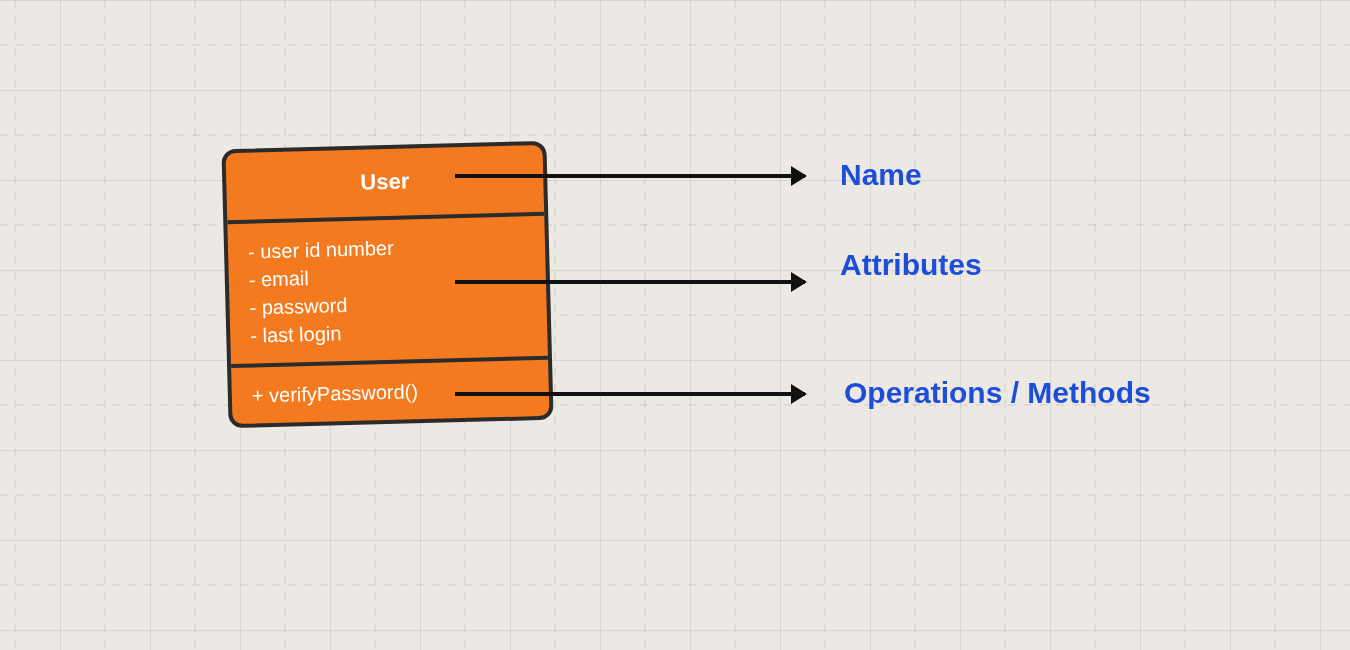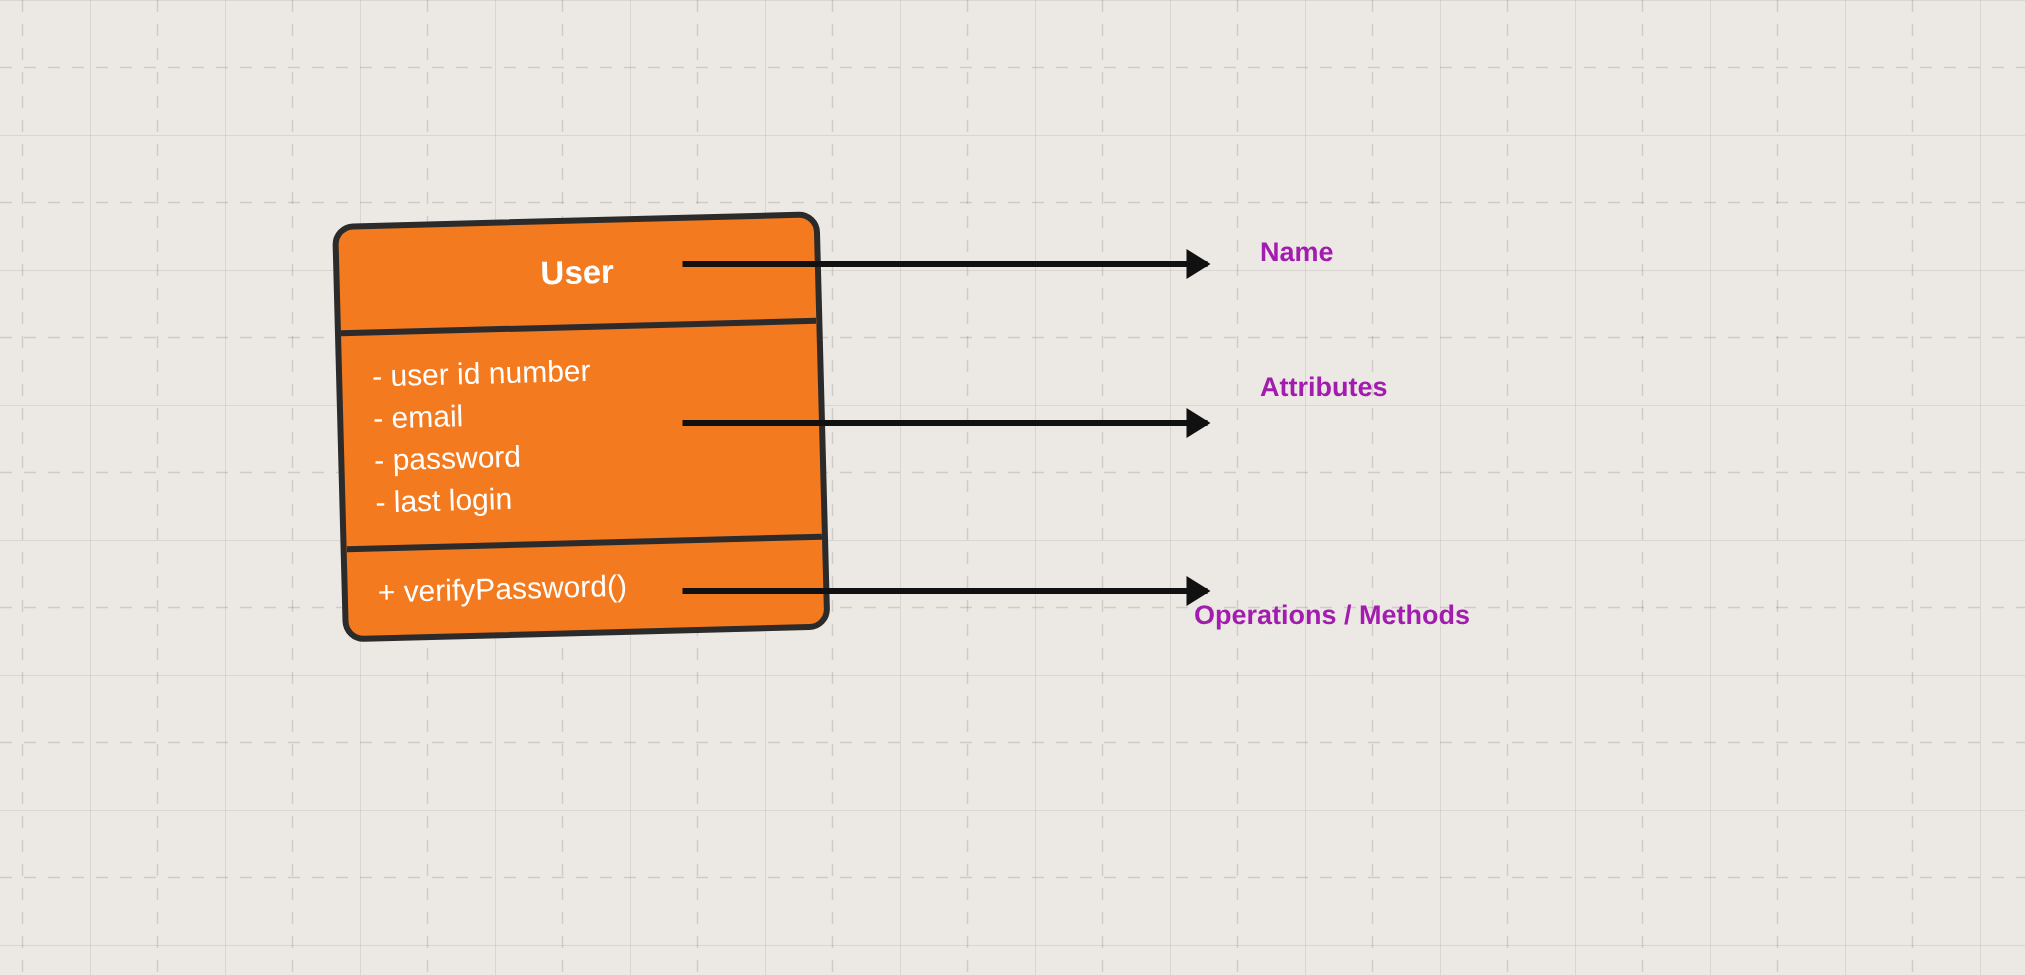--- a/index.html
+++ b/index.html
@@ -50,22 +50,22 @@
   }
   .section + .section {
     border-top: 4px solid #2b2b2b;
   }
   .attr-line, .method-line {
     white-space: nowrap;
   }
   .label {
     position: absolute;
     font-weight: 800;
-    font-size: 18px;
-    color: #a21caf;
+    font-size: 30px;
+    color: #1d4ed8;
     font-family: "Segoe UI", Arial, sans-serif;
   }
   .arrow {
     position: absolute;
     height: 4px;
     background: #111;
   }
   .arrow::after {
     content: "";
     position: absolute;
@@ -126,13 +126,13 @@
   </div>
 </div>
 
 <div class="arrow" style="left:455px; top:174px; width:350px;"></div>
 <div class="label" style="left:840px; top:158px;">Name</div>
 
 <div class="arrow" style="left:455px; top:280px; width:350px;"></div>
 <div class="label" style="left:840px; top:248px;">Attributes</div>
 
 <div class="arrow" style="left:455px; top:392px; width:350px;"></div>
-<div class="label" style="left:796px; top:376px;margin-top:24px;">Operations / Methods</div>
+<div class="label" style="left:844px; top:376px;">Operations / Methods</div>
 
 </body></html>

